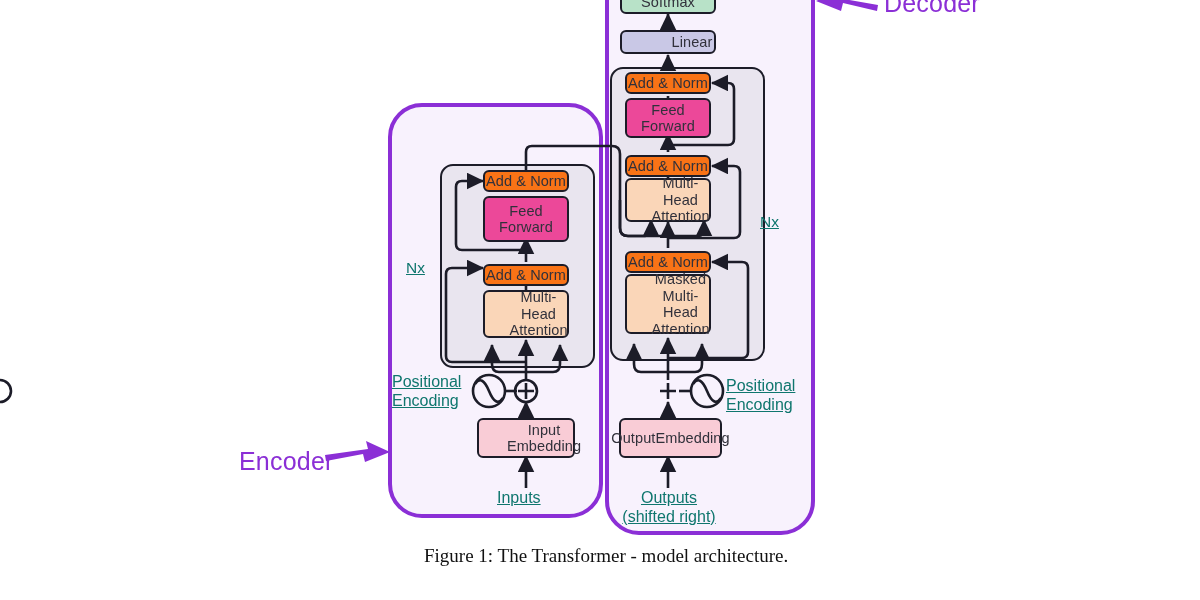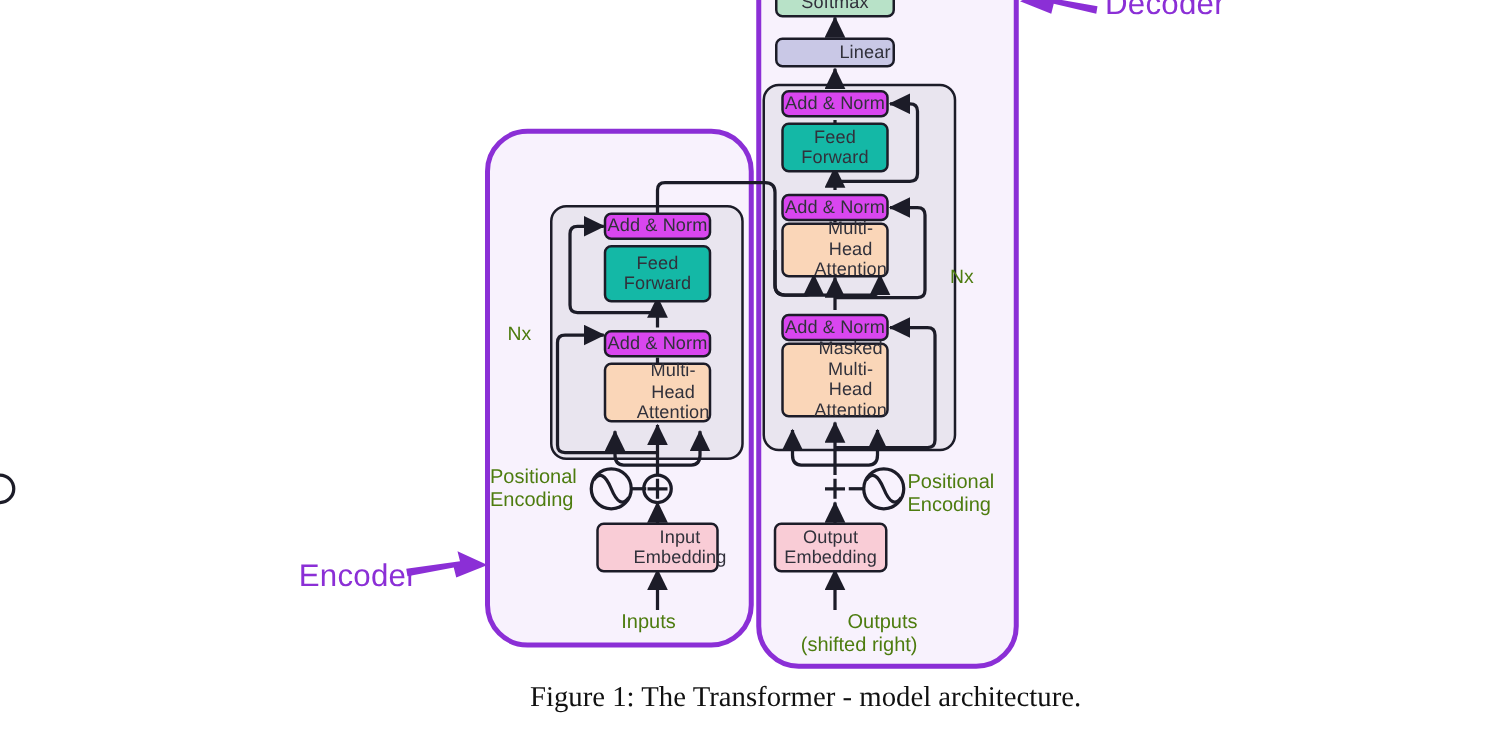--- a/index.html
+++ b/index.html
@@ -42,43 +42,44 @@
     box-sizing:border-box;
     display:flex;
     align-items:center;
     justify-content:center;
     text-align:center;
     color:#31313b;
     font-size:14.5px;
     line-height:16.5px;
     letter-spacing:.1px;
   }
-  .n-addnorm{background:#d946ef;}
-  .n-ff{background:#14b8a6;}
+  .n-addnorm{background:#f97316;}
+  .n-ff{background:#ec4899;}
   .n-attn{background:#fad6b8;padding-left:25px;}
   .n-embed{background:#f9ccd6;}
   .n-linear{background:#c9c8e6;}
   .n-softmax{background:#b8e2c8;}
 
   
   .txt{
     position:absolute;
-    color:#4d7c0f;
+    color:#0f766e;
     font-size:16px;
     line-height:19px;
     white-space:nowrap;
+    text-decoration:underline;
   }
   .txt-nx{font-size:15.5px;}
-  .txt-c{text-align:right;}
+  .txt-c{text-align:center;}
 
   
   .caption{
     position:absolute;
     font-family:"Liberation Serif",serif;
-    font-size:23px;
+    font-size:19px;
     color:#111;
     white-space:nowrap;
   }
 
   svg.wires{position:absolute;left:0;top:0;width:1200px;height:600px;
     pointer-events:none;}
   .w{fill:none;stroke:#1c1c28;stroke-width:2.6;stroke-linecap:butt;}
   .wt{fill:#1c1c28;}
   .pe{fill:none;stroke:#1c1c28;stroke-width:2.6;}
 </style>
@@ -223,21 +224,21 @@
   </div>
 
   <div class="node n-addnorm" style="left:625px;top:251px;width:86px;height:22px;">Add &amp; Norm</div>
 
   <div class="node n-attn" style="left:625px;top:274px;width:86px;height:60px;flex-direction:column;justify-content:center;">
     <span>Masked</span>
     <span>Multi-Head</span>
     <span>Attention</span>
   </div>
 
-  <div class="node n-embed" style="left:619px;top:418px;width:91px;height:40px;flex-direction:column;">
+  <div class="node n-embed" style="left:619px;top:418px;width:103px;height:40px;">
     <span>Output</span>
     <span>Embedding</span>
   </div>
 
   <div class="txt txt-nx" style="left:760px;top:212px;">Nx</div>
 
   <div class="txt" style="left:726px;top:376px;text-align:left;">
     <div>Positional</div>
     <div>Encoding</div>
   </div>

